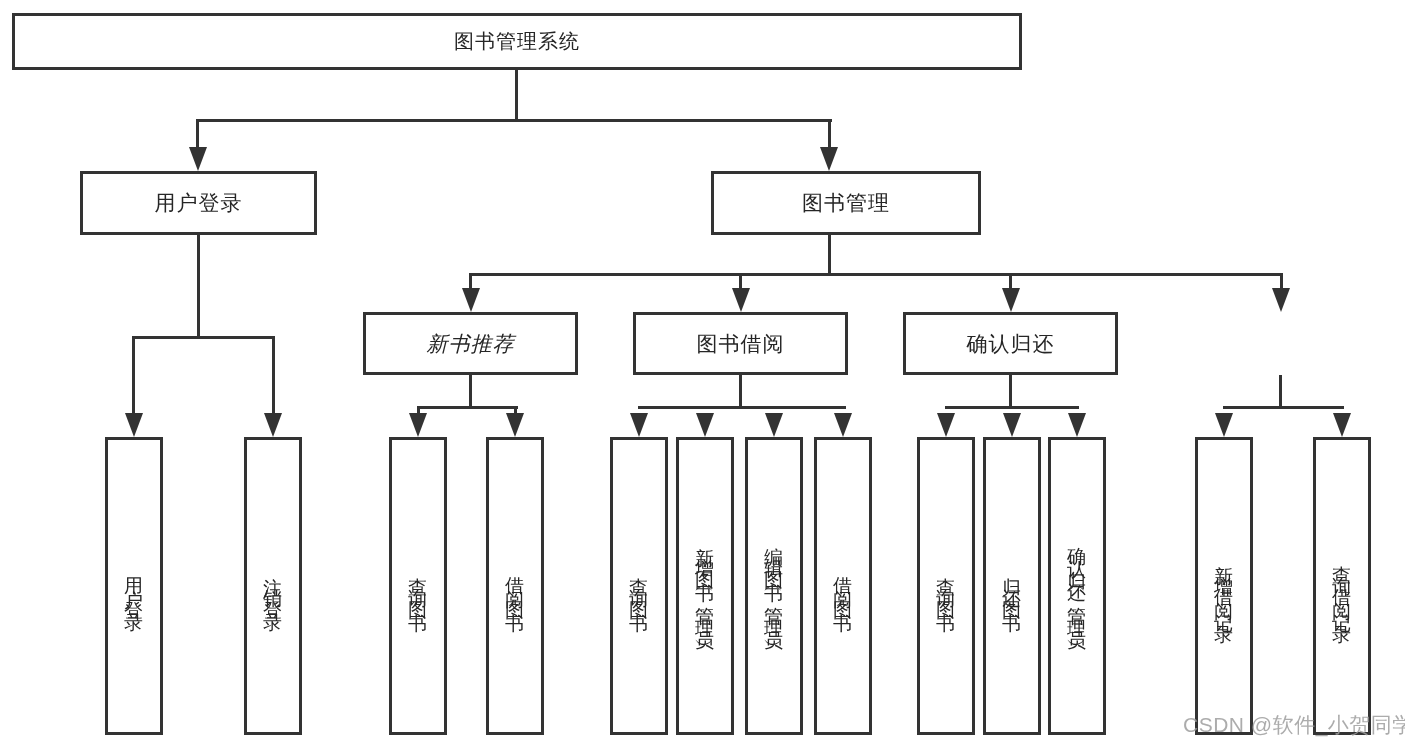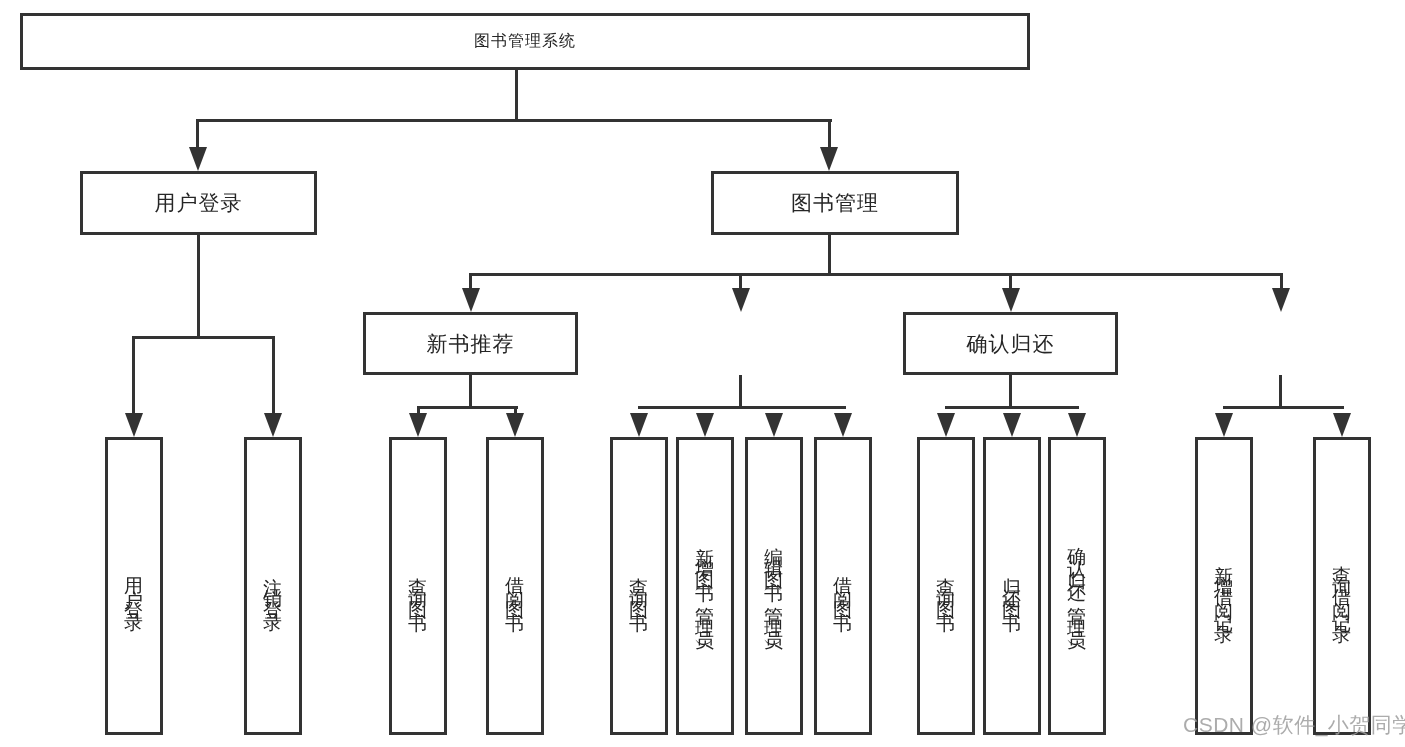--- a/index.html
+++ b/index.html
@@ -23,23 +23,22 @@
     display: flex;
     align-items: center;
     justify-content: center;
     color: #262626;
   }
   .box.hlabel {
     font-size: 21px;
     letter-spacing: 1px;
   }
   .box.root-box {
-    font-size: 16px;
+    font-size: 20px;
     letter-spacing: 1px;
-    margin-left: 8px;
   }
   .leaf {
     position: absolute;
     border: 3px solid #333333;
     background: #ffffff;
     box-sizing: border-box;
     width: 58px;
     height: 298px;
     top: 437px;
     display: flex;
@@ -88,21 +87,21 @@
   <div class="line" style="left:515px; top:70px; width:3px; height:50px;"></div>
   <div class="line" style="left:196px; top:119px; width:636px; height:3px;"></div>
   <div class="line" style="left:196px; top:119px; width:3px; height:32px;"></div>
   <div class="line" style="left:828px; top:119px; width:3px; height:32px;"></div>
   <div class="arrow" style="left:189px; top:147px;"></div>
   <div class="arrow" style="left:820px; top:147px;"></div>
 
   <div class="box hlabel" style="left:80px; top:171px; width:237px; height:64px;">
     <span>用户登录</span>
   </div>
-  <div class="box hlabel" style="left:711px; top:171px; width:248px; height:64px;">
+  <div class="box hlabel" style="left:711px; top:171px; width:270px; height:64px;">
     <span>图书管理</span>
   </div>
 
   <div class="line" style="left:197px; top:235px; width:3px; height:101px;"></div>
   <div class="line" style="left:132px; top:336px; width:143px; height:3px;"></div>
   <div class="line" style="left:132px; top:336px; width:3px; height:79px;"></div>
   <div class="line" style="left:272px; top:336px; width:3px; height:79px;"></div>
   <div class="arrow" style="left:125px; top:413px;"></div>
   <div class="arrow" style="left:264px; top:413px;"></div>
 
@@ -110,22 +109,25 @@
   <div class="line" style="left:469px; top:273px; width:814px; height:3px;"></div>
   <div class="line" style="left:469px; top:273px; width:3px; height:17px;"></div>
   <div class="line" style="left:739px; top:273px; width:3px; height:17px;"></div>
   <div class="line" style="left:1009px; top:273px; width:3px; height:17px;"></div>
   <div class="line" style="left:1280px; top:273px; width:3px; height:17px;"></div>
   <div class="arrow" style="left:462px; top:288px;"></div>
   <div class="arrow" style="left:732px; top:288px;"></div>
   <div class="arrow" style="left:1002px; top:288px;"></div>
   <div class="arrow" style="left:1272px; top:288px;"></div>
 
-  <div class="box hlabel" style="left:363px; top:312px; width:215px; height:63px;">
+  <div class="box hlabel" style="left:363px; top:312px; width:215px; height:63px;font-style:italic;">
     <span>新书推荐</span>
+  </div>
+  <div class="box hlabel" style="left:633px; top:312px; width:215px; height:63px;">
+    <span>图书借阅</span>
   </div>
   <div class="box hlabel" style="left:903px; top:312px; width:215px; height:63px;">
     <span>确认归还</span>
   </div>
 
   <div class="line" style="left:469px; top:375px; width:3px; height:31px;"></div>
   <div class="line" style="left:417px; top:406px; width:101px; height:3px;"></div>
   <div class="line" style="left:417px; top:406px; width:3px; height:10px;"></div>
   <div class="line" style="left:514px; top:406px; width:3px; height:10px;"></div>
   <div class="arrow" style="left:409px; top:413px;"></div>

